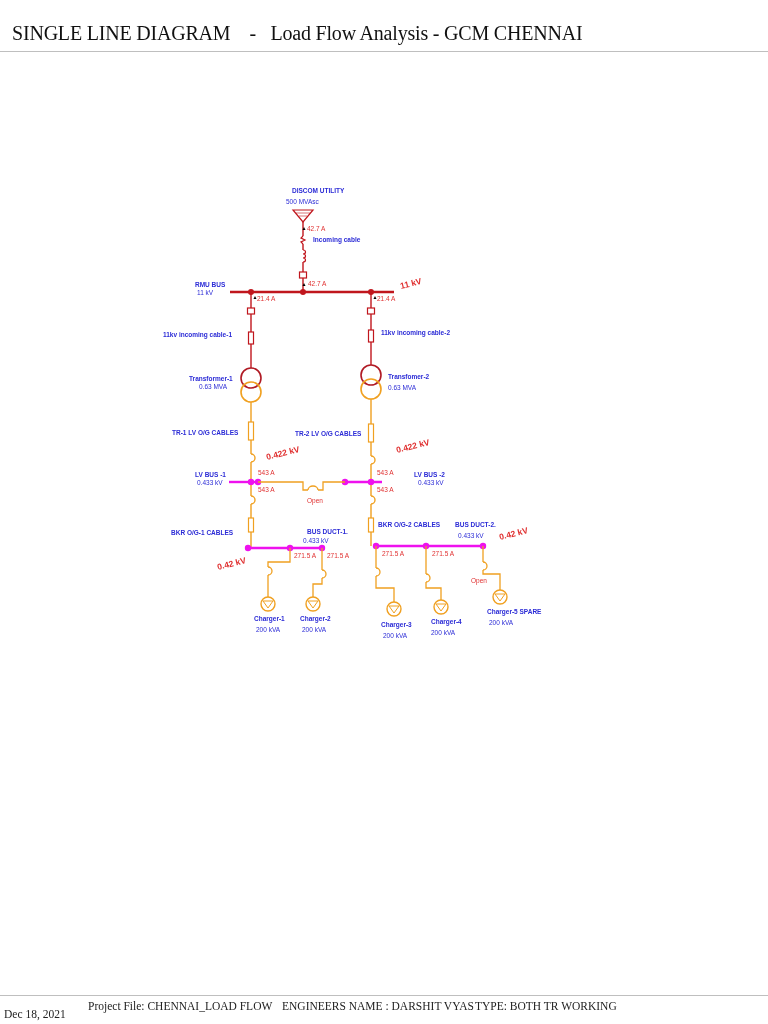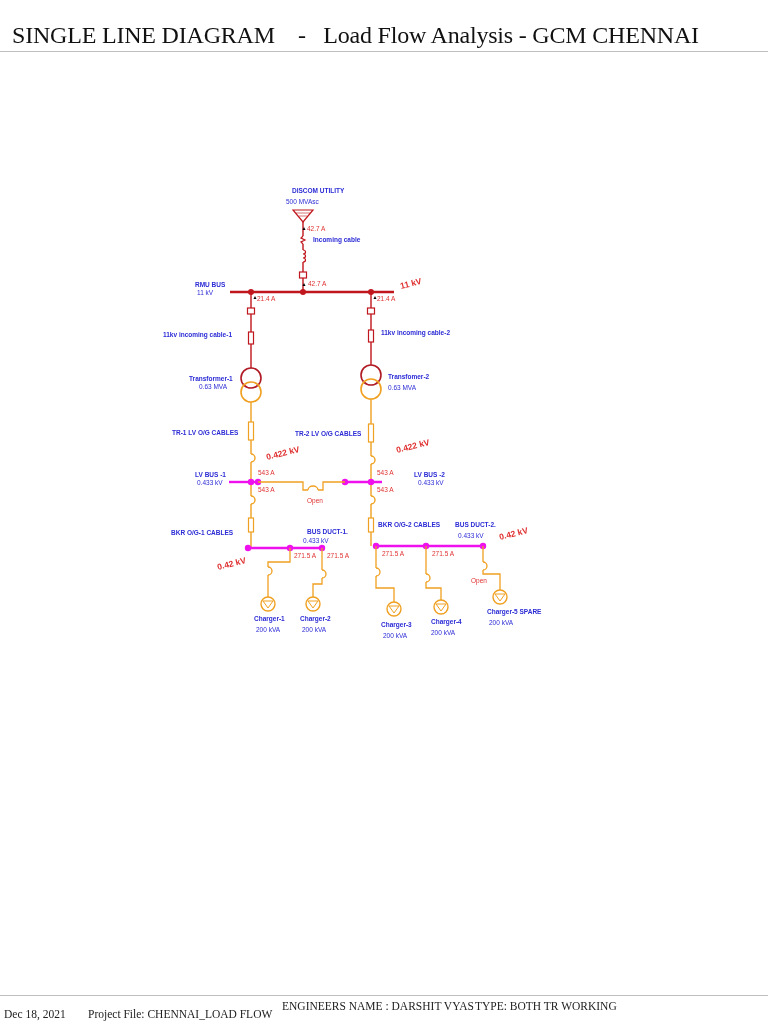--- a/index.html
+++ b/index.html
@@ -1,17 +1,17 @@
 <!DOCTYPE html>
 <html><head>
 <meta charset="utf-8">
 <style>
   html,body{margin:0;padding:0;background:#fff;}
   body{width:768px;height:1024px;position:relative;overflow:hidden;font-family:"Liberation Serif",serif;}
-  .title{position:absolute;left:12px;top:22px;font-size:24px;color:#111;white-space:pre;letter-spacing:-0.2px;}
+  .title{position:absolute;left:12px;top:22px;font-size:20px;color:#111;white-space:pre;letter-spacing:-0.2px;}
   .hr-top{position:absolute;left:0;top:51px;width:768px;height:1px;background:#bfbfbf;}
   .hr-bot{position:absolute;left:0;top:995px;width:768px;height:1px;background:#bfbfbf;}
   .footer{position:absolute;top:1000px;font-size:11.5px;color:#222;white-space:pre;}
   svg{position:absolute;left:0;top:0;}
   .lbl{font-family:"Liberation Sans",sans-serif;font-size:6.5px;font-weight:bold;fill:#2b2bd6;}
   .val{font-family:"Liberation Sans",sans-serif;font-size:6.5px;fill:#2b2bd6;}
   .amp{font-family:"Liberation Sans",sans-serif;font-size:6.5px;fill:#e03030;}
   .kv{font-family:"Liberation Sans",sans-serif;font-size:8.5px;fill:#e03030;font-weight:bold;}
 </style>
 </head>
@@ -216,15 +216,15 @@
     <circle cx="500" cy="597" r="7" fill="none" stroke="#f0a020" stroke-width="1.4"></circle>
     <path d="M495,594 L505,594 L500,601 Z" fill="none" stroke="#f0a020" stroke-width="1"></path>
   </g>
   <text class="amp" x="471" y="583">Open</text>
   <text class="lbl" x="487" y="614">Charger-5 SPARE</text>
   <text class="val" x="489" y="625">200 kVA</text>
 </svg>
 
 <div class="hr-bot"></div>
 <div class="footer" style="left:4px;margin-top:8px;">Dec 18, 2021</div>
-<div class="footer" style="left:88px;margin-top:8px;">Project File: CHENNAI_LOAD FLOW</div>
+<div class="footer" style="left:88px;">Project File: CHENNAI_LOAD FLOW</div>
 <div class="footer" style="left:282px;">ENGINEERS NAME : DARSHIT VYAS</div>
 <div class="footer" style="left:475px;">TYPE: BOTH TR WORKING</div>
 
 </body></html>

